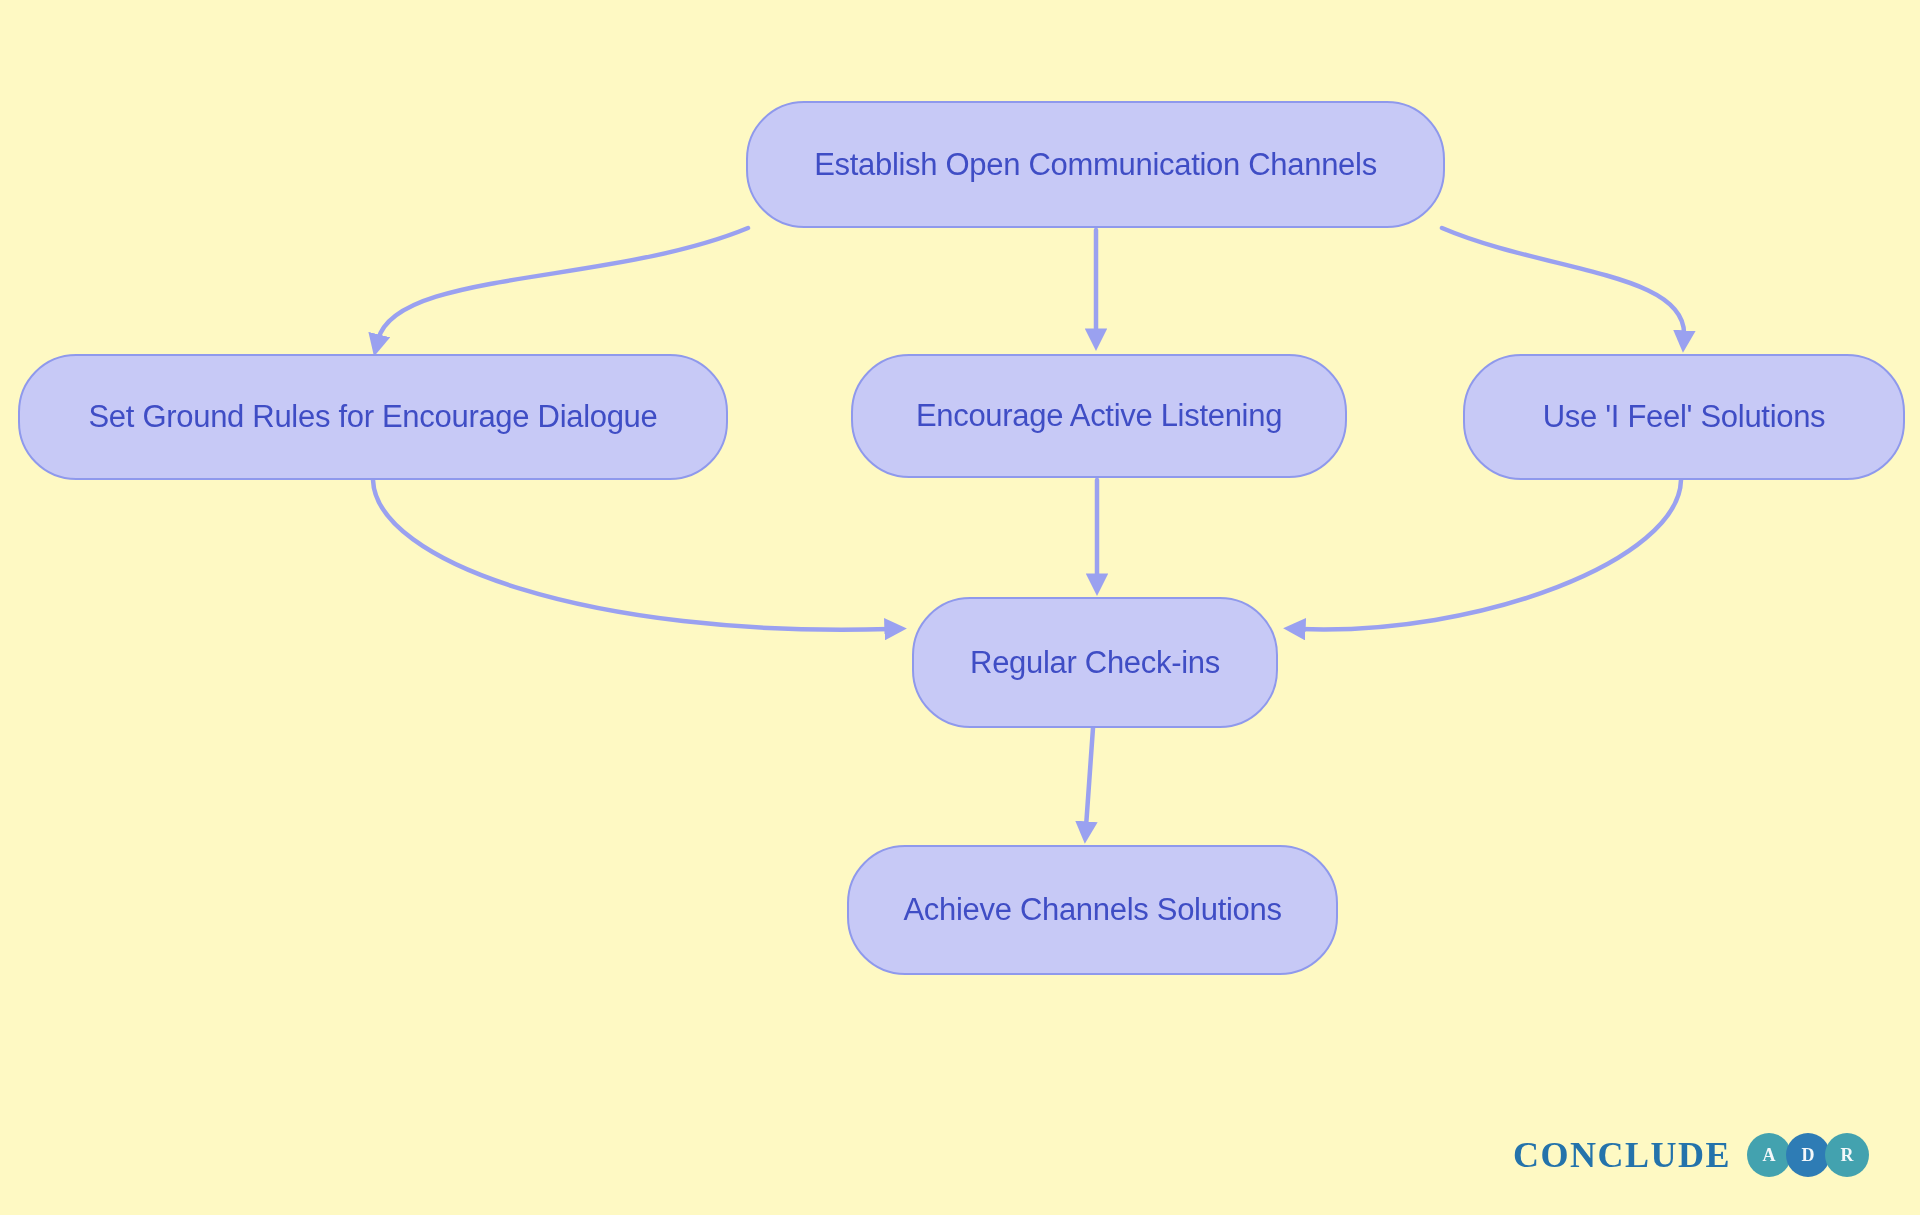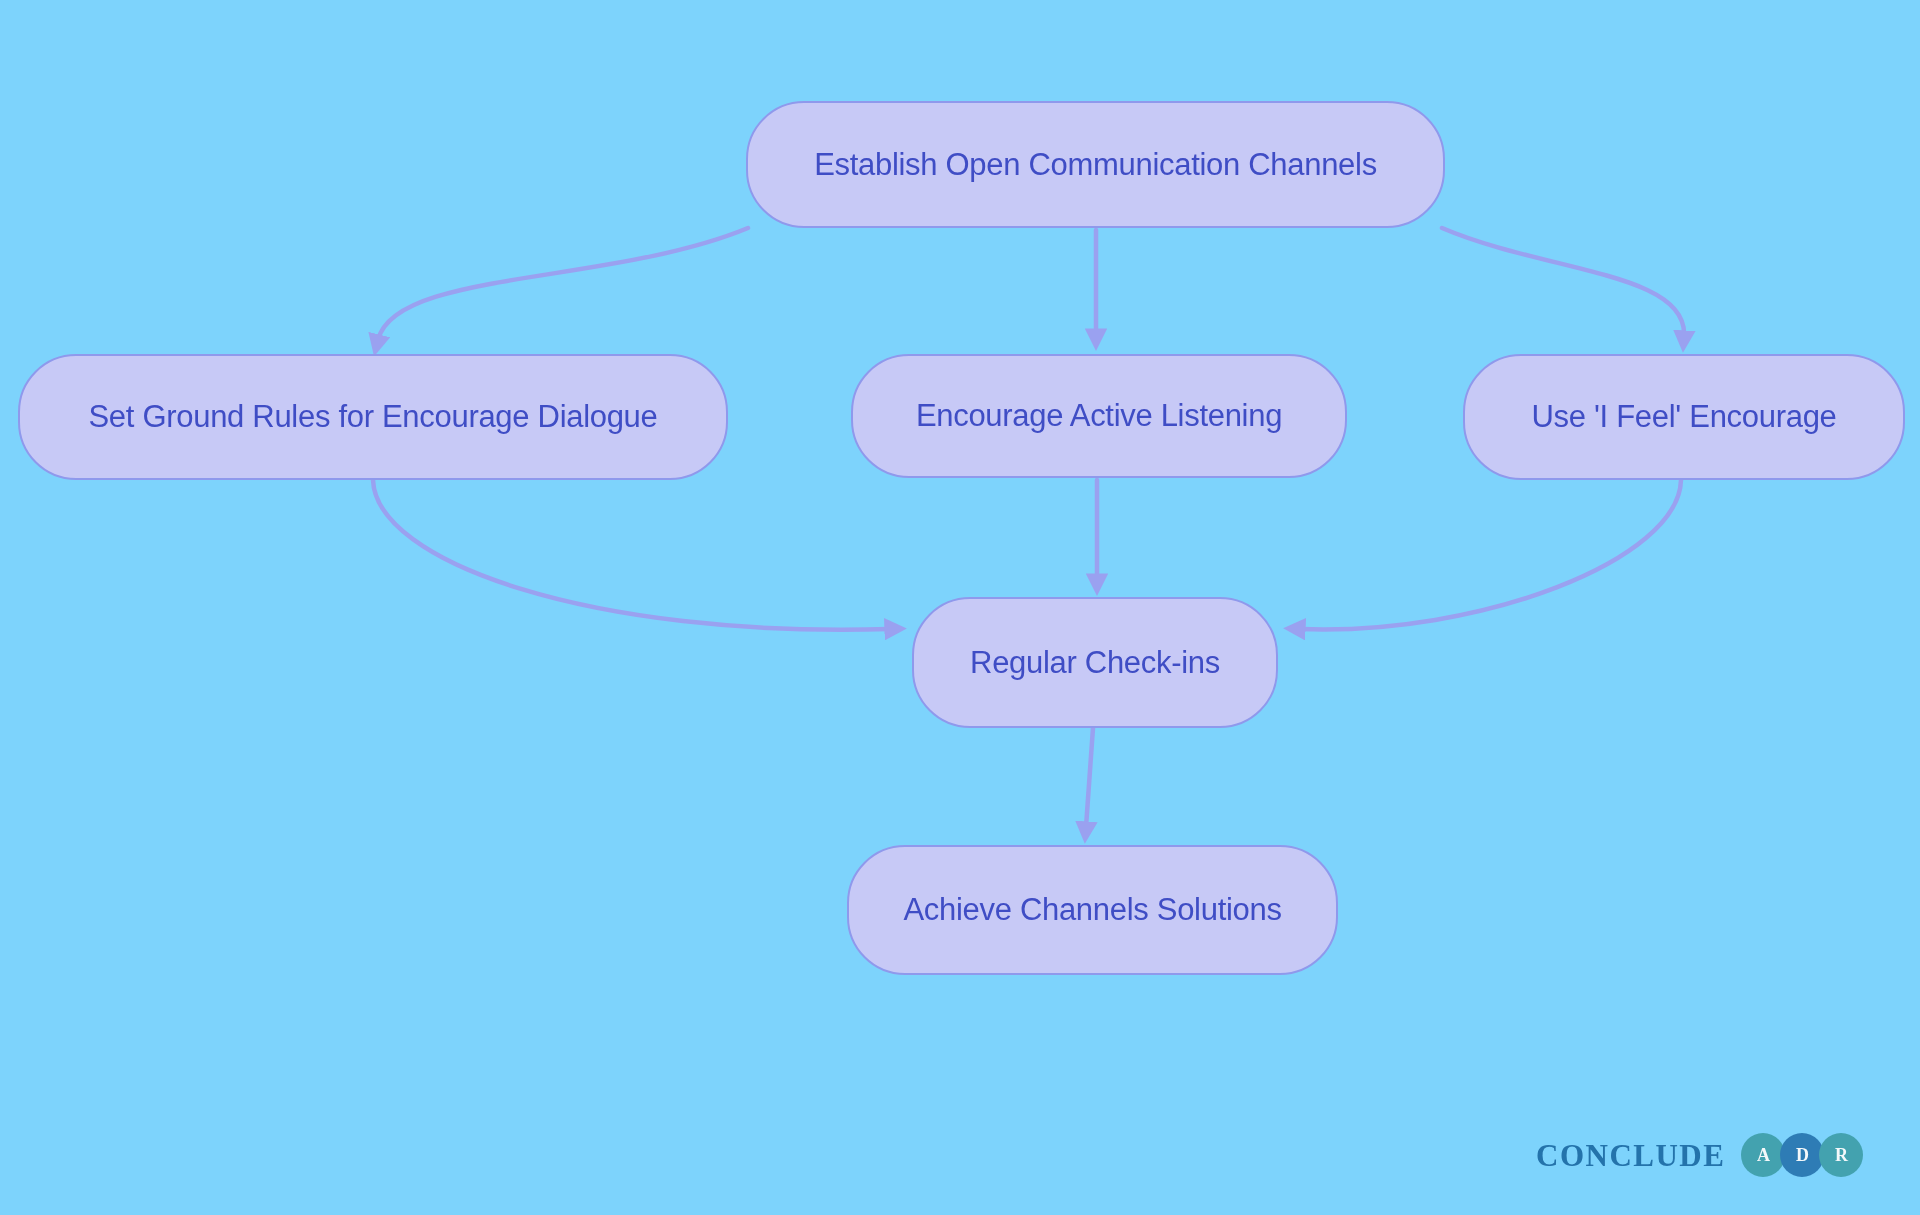--- a/index.html
+++ b/index.html
@@ -6,21 +6,21 @@
   html, body {
     margin: 0;
     padding: 0;
     background: #ffffff;
     font-family: "Liberation Sans", sans-serif;
   }
   .canvas {
     position: relative;
     width: 1920px;
     height: 1215px;
-    background: #7dd3fc;
+    background: #fef9c3;
     overflow: hidden;
   }
   #edges-layer {
     position: absolute;
     left: 0;
     top: 0;
     width: 1920px;
     height: 1215px;
     pointer-events: none;
   }
@@ -57,25 +57,24 @@
     left: 1513px;
     top: 1131px;
     height: 48px;
     display: flex;
     align-items: center;
   }
   .wordmark {
     color: var(--wordmark-color);
     font-family: "Liberation Serif", serif;
     font-weight: bold;
-    font-size: 31px;
+    font-size: 36px;
     letter-spacing: 1.5px;
     line-height: 1;
     margin-right: 16px;
-    margin-left: 23px;
   }
   .badges {
     display: flex;
     align-items: center;
     height: 44px;
   }
   .badge {
     width: 44px;
     height: 44px;
     border-radius: 50%;
@@ -118,21 +117,21 @@
       <div class="node" style="left: 746px; top: 101px; width: 699px; height: 127px;">
         <span class="node-label">Establish Open Communication Channels</span>
       </div>
       <div class="node" style="left: 18px; top: 354px; width: 710px; height: 126px;">
         <span class="node-label">Set Ground Rules for Encourage Dialogue</span>
       </div>
       <div class="node" style="left: 851px; top: 354px; width: 496px; height: 124px;">
         <span class="node-label">Encourage Active Listening</span>
       </div>
       <div class="node" style="left: 1463px; top: 354px; width: 442px; height: 126px;">
-        <span class="node-label">Use 'I Feel' Encourage</span>
+        <span class="node-label">Use 'I Feel' Solutions</span>
       </div>
       <div class="node" style="left: 912px; top: 597px; width: 366px; height: 131px; justify-content: center;">
         <span class="node-label">Regular Check-ins</span>
       </div>
       <div class="node" style="left: 847px; top: 845px; width: 491px; height: 130px;">
         <span class="node-label">Achieve Channels Solutions</span>
       </div>
     </div>
 
   <div class="logo">

